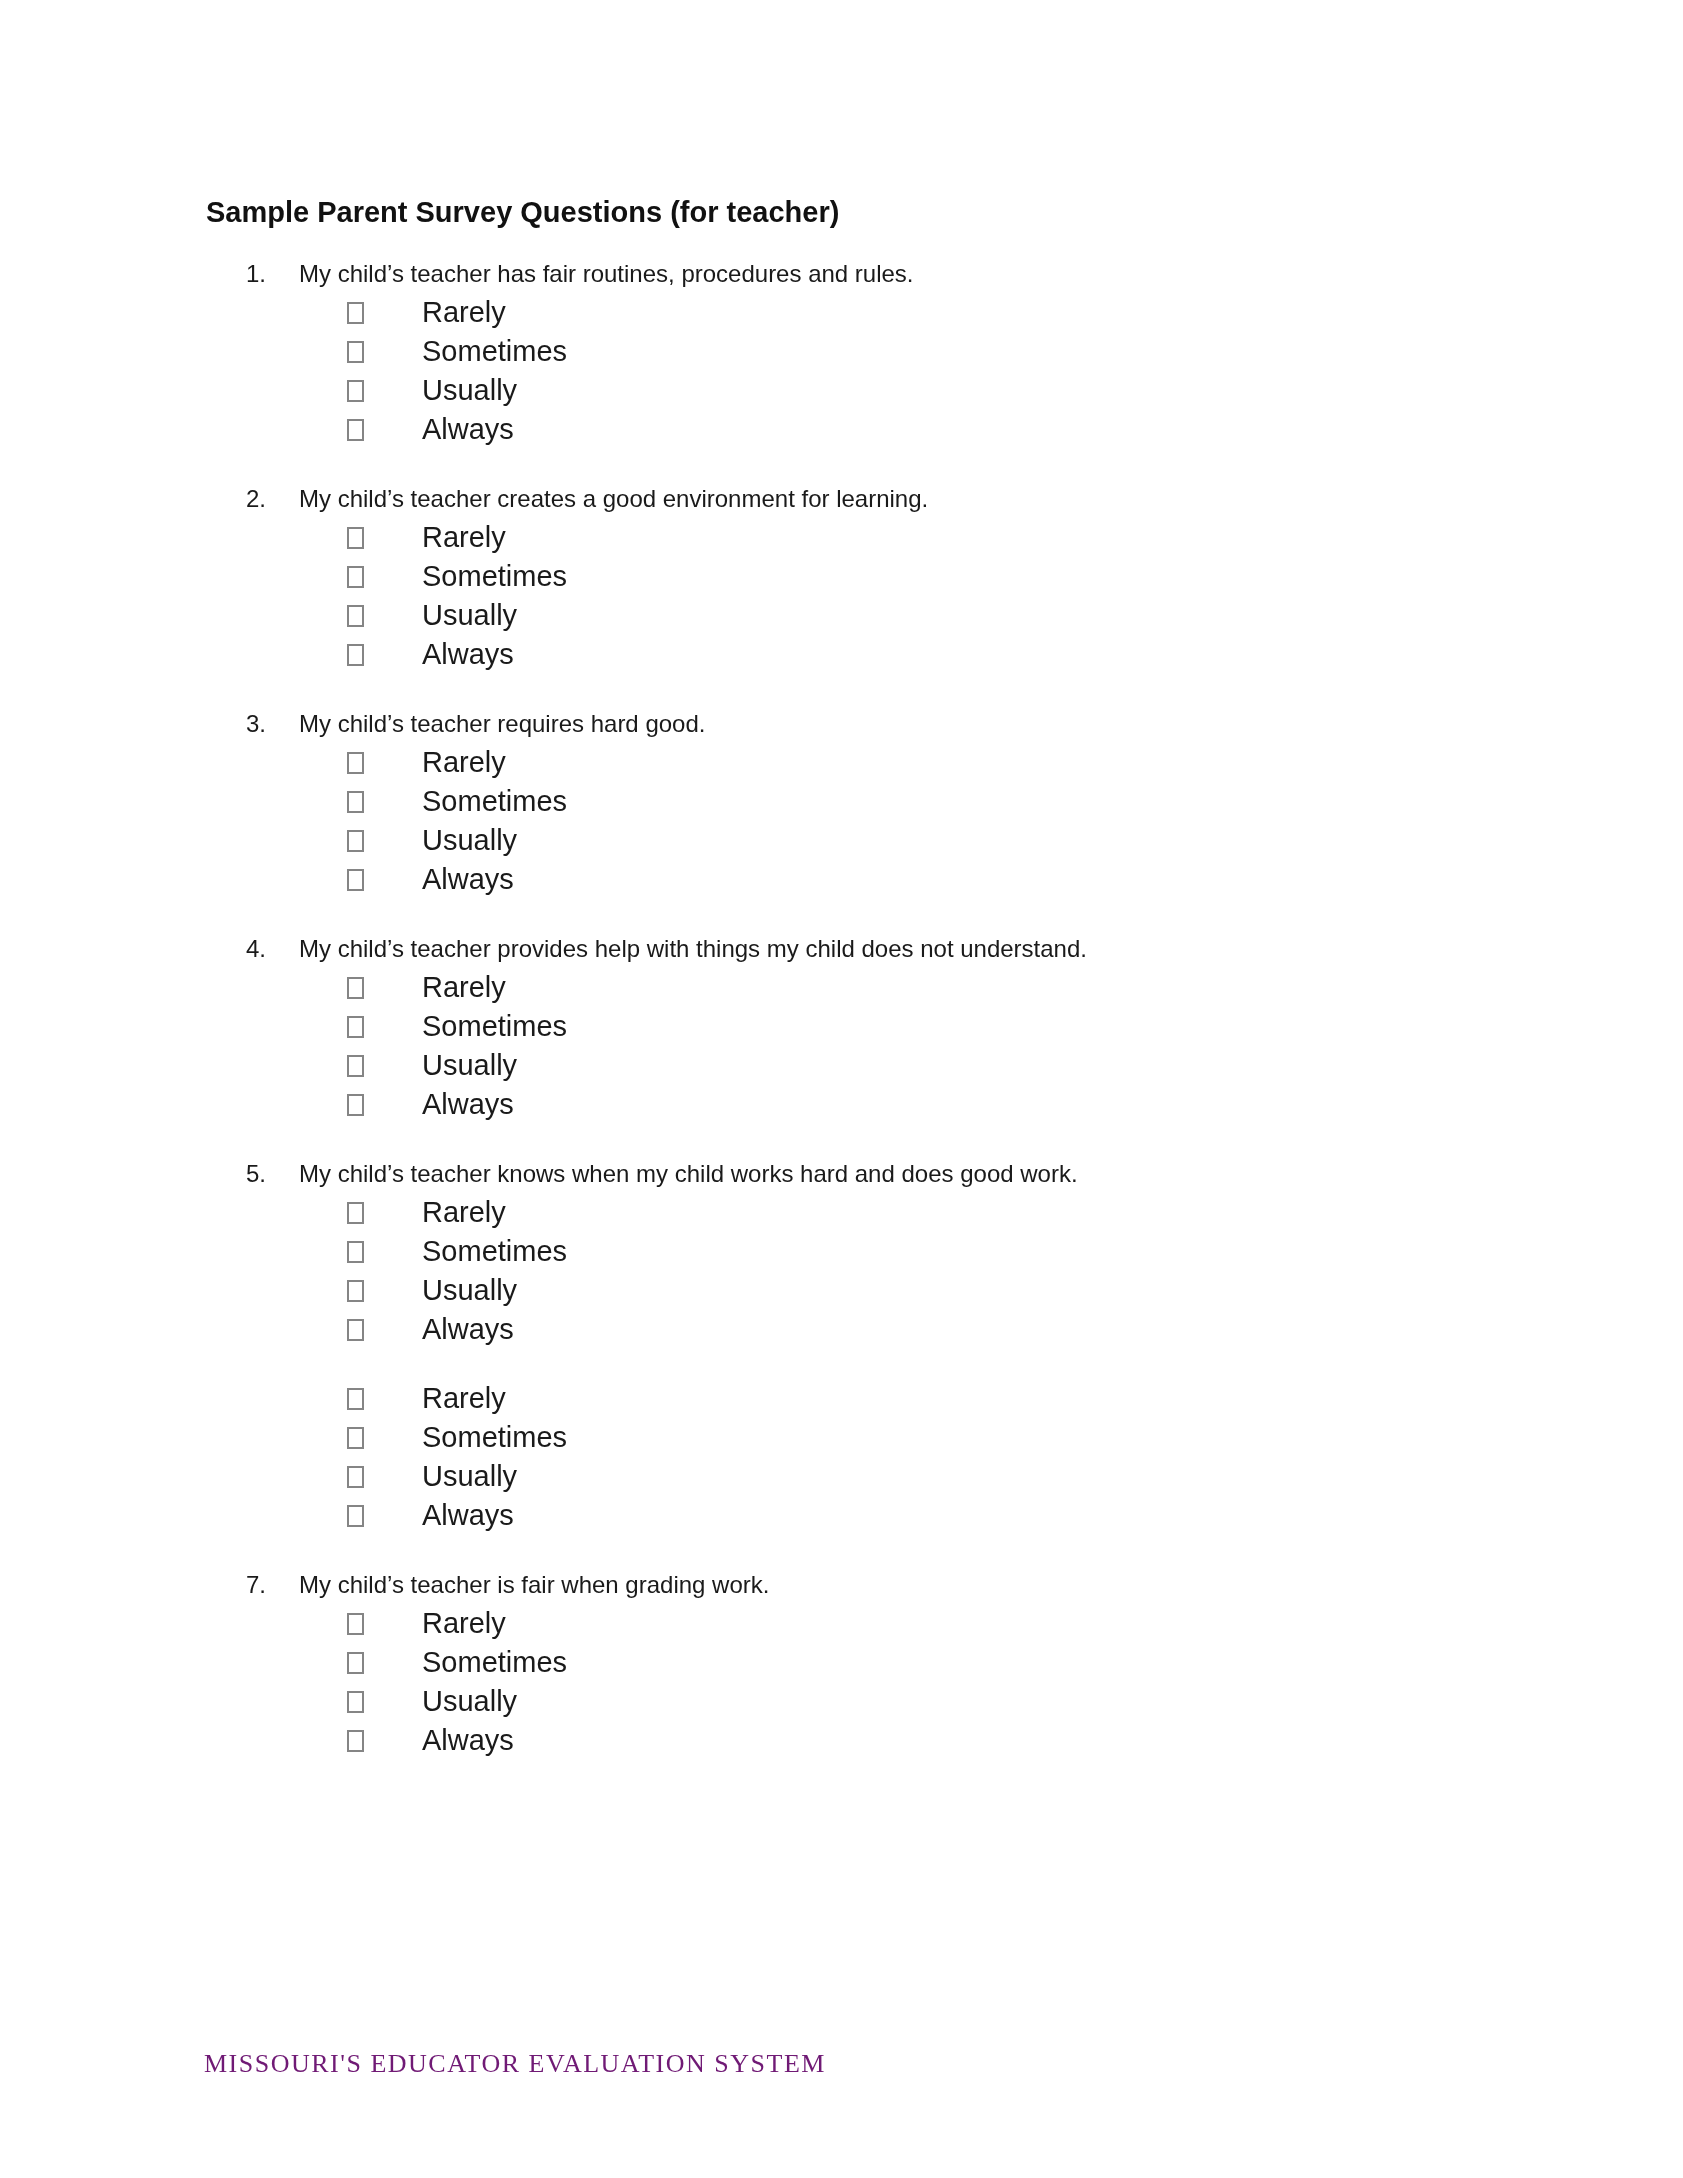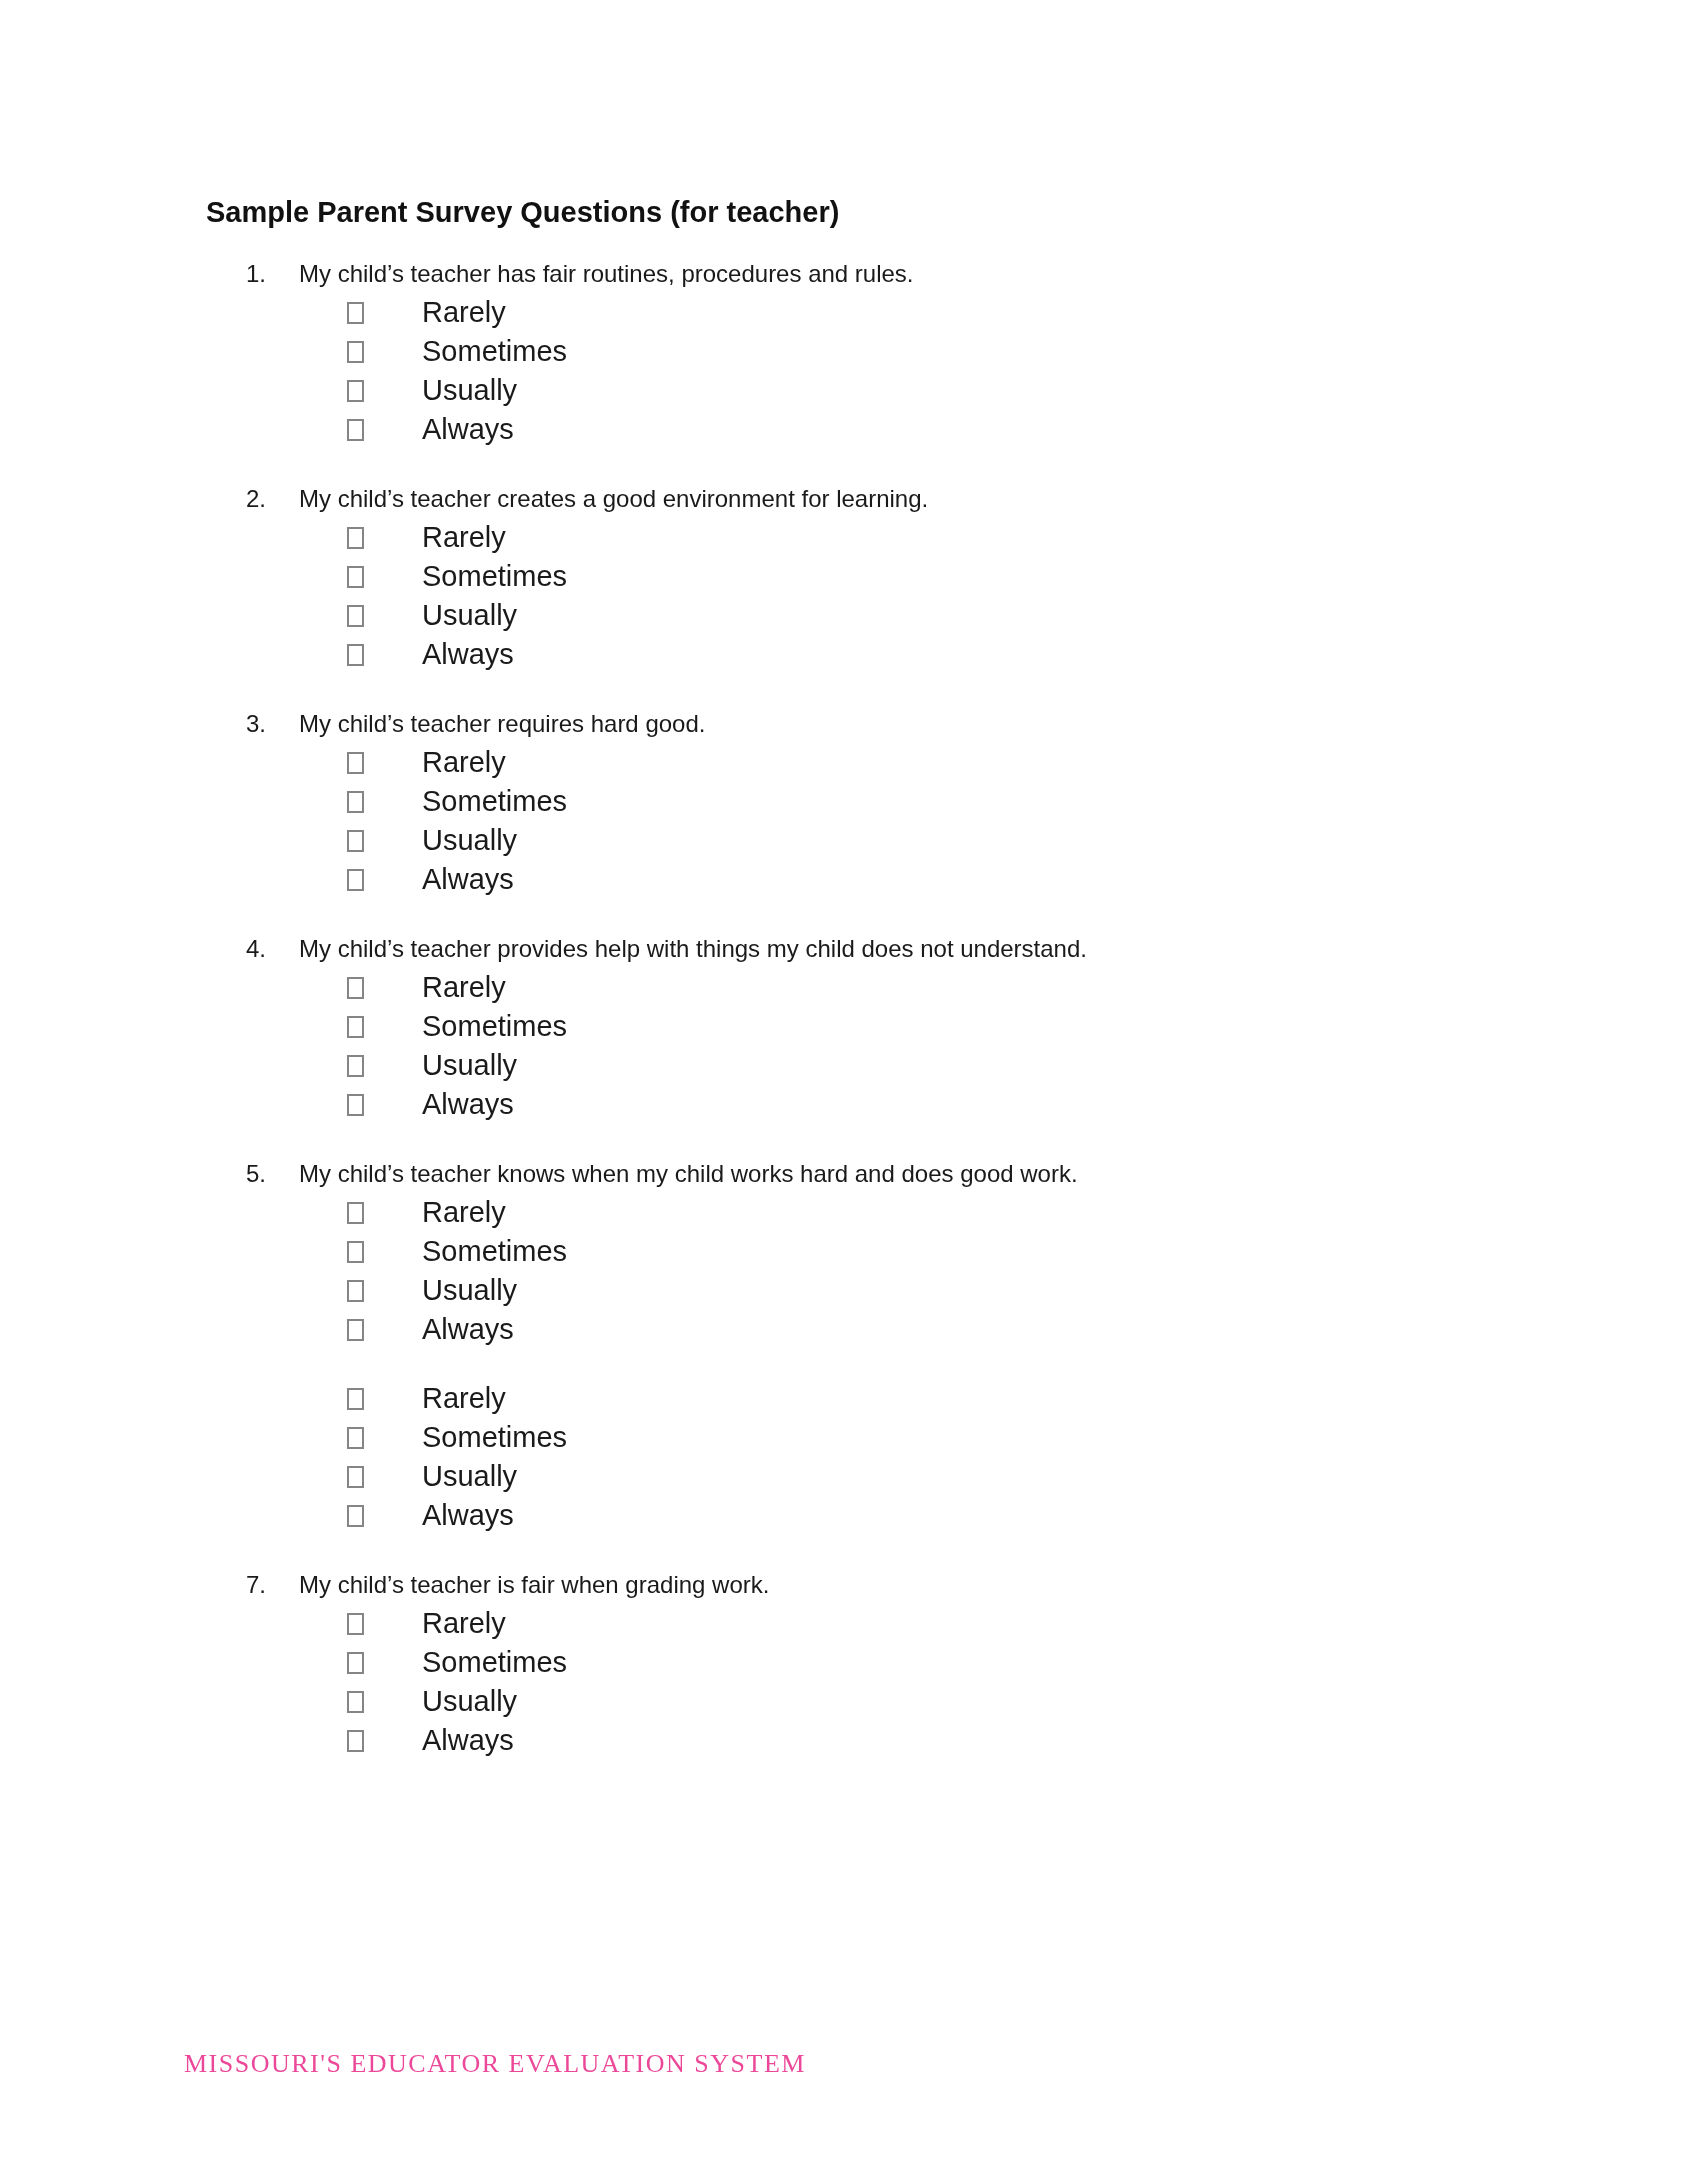--- a/index.html
+++ b/index.html
@@ -54,26 +54,26 @@
     box-sizing: border-box;
     width: 17px;
     height: 22px;
     border: 2px solid #858585;
     background: #ffffff;
     margin-right: 30px;
     flex: 0 0 auto;
   }
   .doc-footer {
     position: absolute;
-    left: 184px;
+    left: 204px;
     top: 2049px;
     font-family: "Liberation Serif", serif;
     font-size: 26px;
     letter-spacing: 1.5px;
-    color: #ec4899;
+    color: #701a75;
     white-space: nowrap;
   }
 </style>
 </head>
 <body>
 
 <div class="page">
   <div class="doc-title">Sample Parent Survey Questions (for teacher)</div>
 
   <div class="content">

